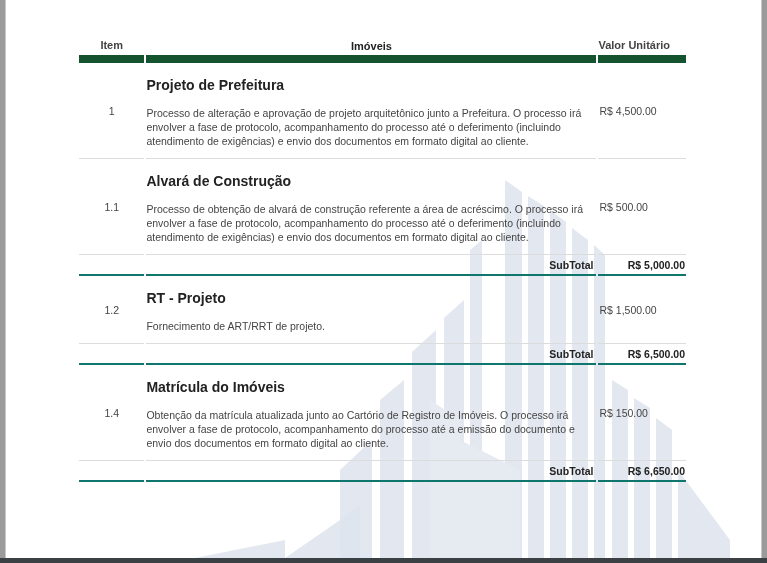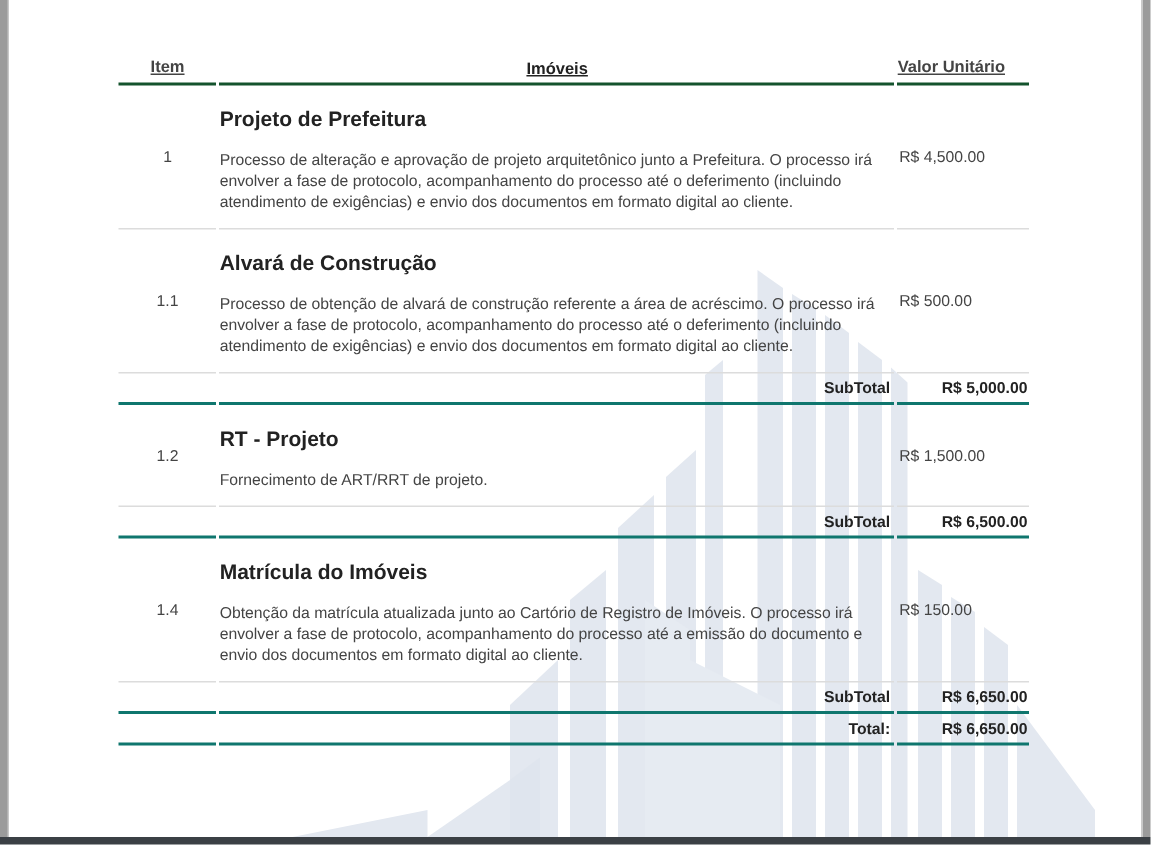--- a/index.html
+++ b/index.html
@@ -13,21 +13,21 @@
   .frame-right { position: absolute; right: 0; top: 0; width: 5px; height: 558px; background: #9b9b9b; border-left: 1px solid #c8c8c8; }
   .frame-bottom { position: absolute; left: 0; bottom: 0; width: 767px; height: 5px; background: #3b4045; }
 
   .watermark { position: absolute; left: 0; top: 0; width: 767px; height: 558px; z-index: 0; }
   .watermark svg { position: absolute; left: 0; top: 0; }
 
   .doc { position: absolute; left: 79px; top: 36px; width: 610px; z-index: 1; }
   table { border-collapse: separate; border-spacing: 2px 0; width: 611px; margin-left: -2px; }
   th {
     font-size: 11px; font-weight: bold; color: #222; padding: 3px 0 4px 0;
-    border-bottom: 2px solid #14532d; text-align: center; text-decoration: underline;
+    border-bottom: 8px solid #14532d; text-align: center;
   }
   td { font-size: 10.5px; vertical-align: middle; border-bottom: 1px solid #dcdcdc; }
   .col-item { width: 64px; text-align: center; color: #444; }
   .col-serv { width: 455px; padding: 0 0 0 0; }
   .col-val { width: 86px; text-align: left; color: #444; }
 
   .svc { padding: 14px 0 10px 0; }
   .svc-title { font-weight: bold; color: #222; font-size: 14px; margin-bottom: 13px; }
   .svc-desc { color: #444; line-height: 14px; font-size: 10.5px; }
 
@@ -139,20 +139,15 @@
         </td>
         <td class="col-val">R$ 150.00</td>
       </tr>
 
       <tr class="sub">
         <td class="col-item"></td>
         <td class="lbl">SubTotal</td>
         <td class="val">R$ 6,650.00</td>
       </tr>
 
-      <tr class="sub">
-        <td class="col-item"></td>
-        <td class="lbl">Total:</td>
-        <td class="val">R$ 6,650.00</td>
-      </tr>
     </tbody>
   </table>
 </div>
 
 </body></html>

